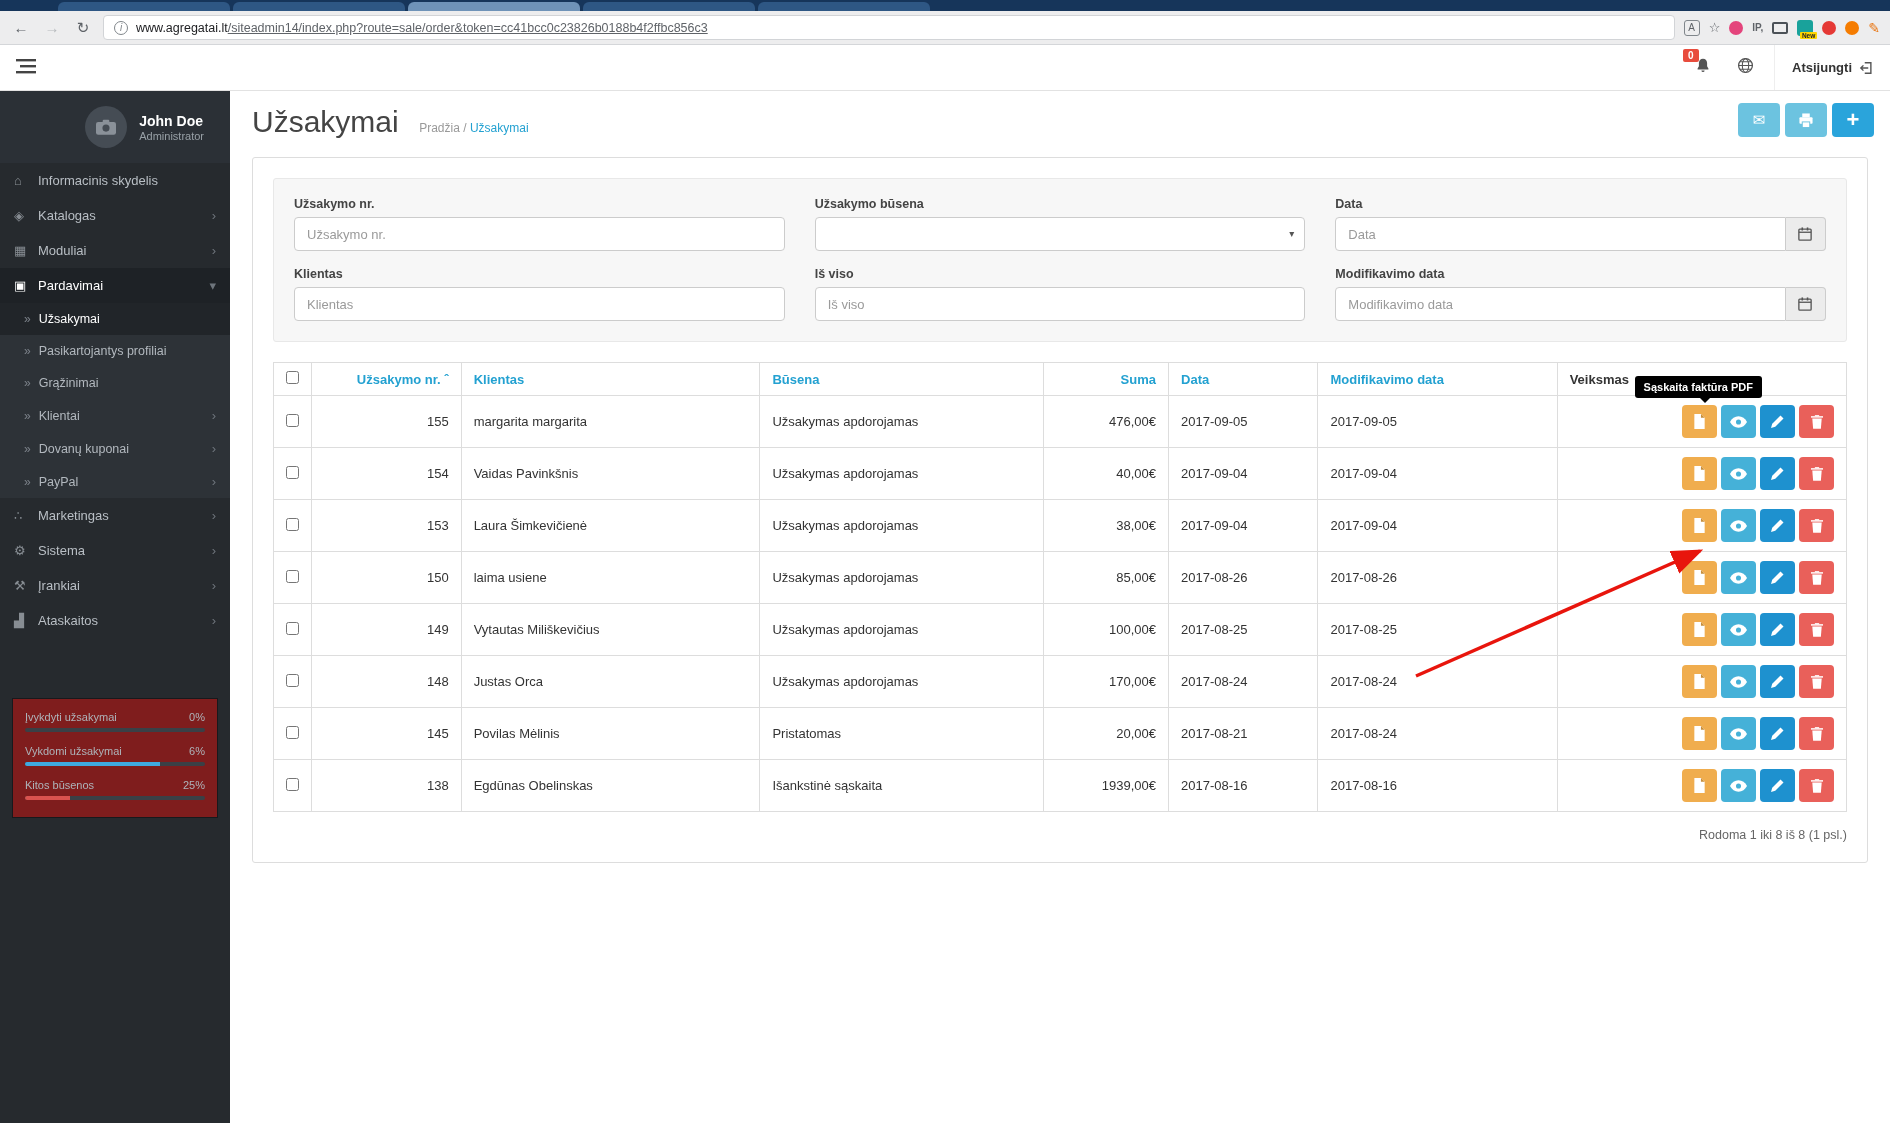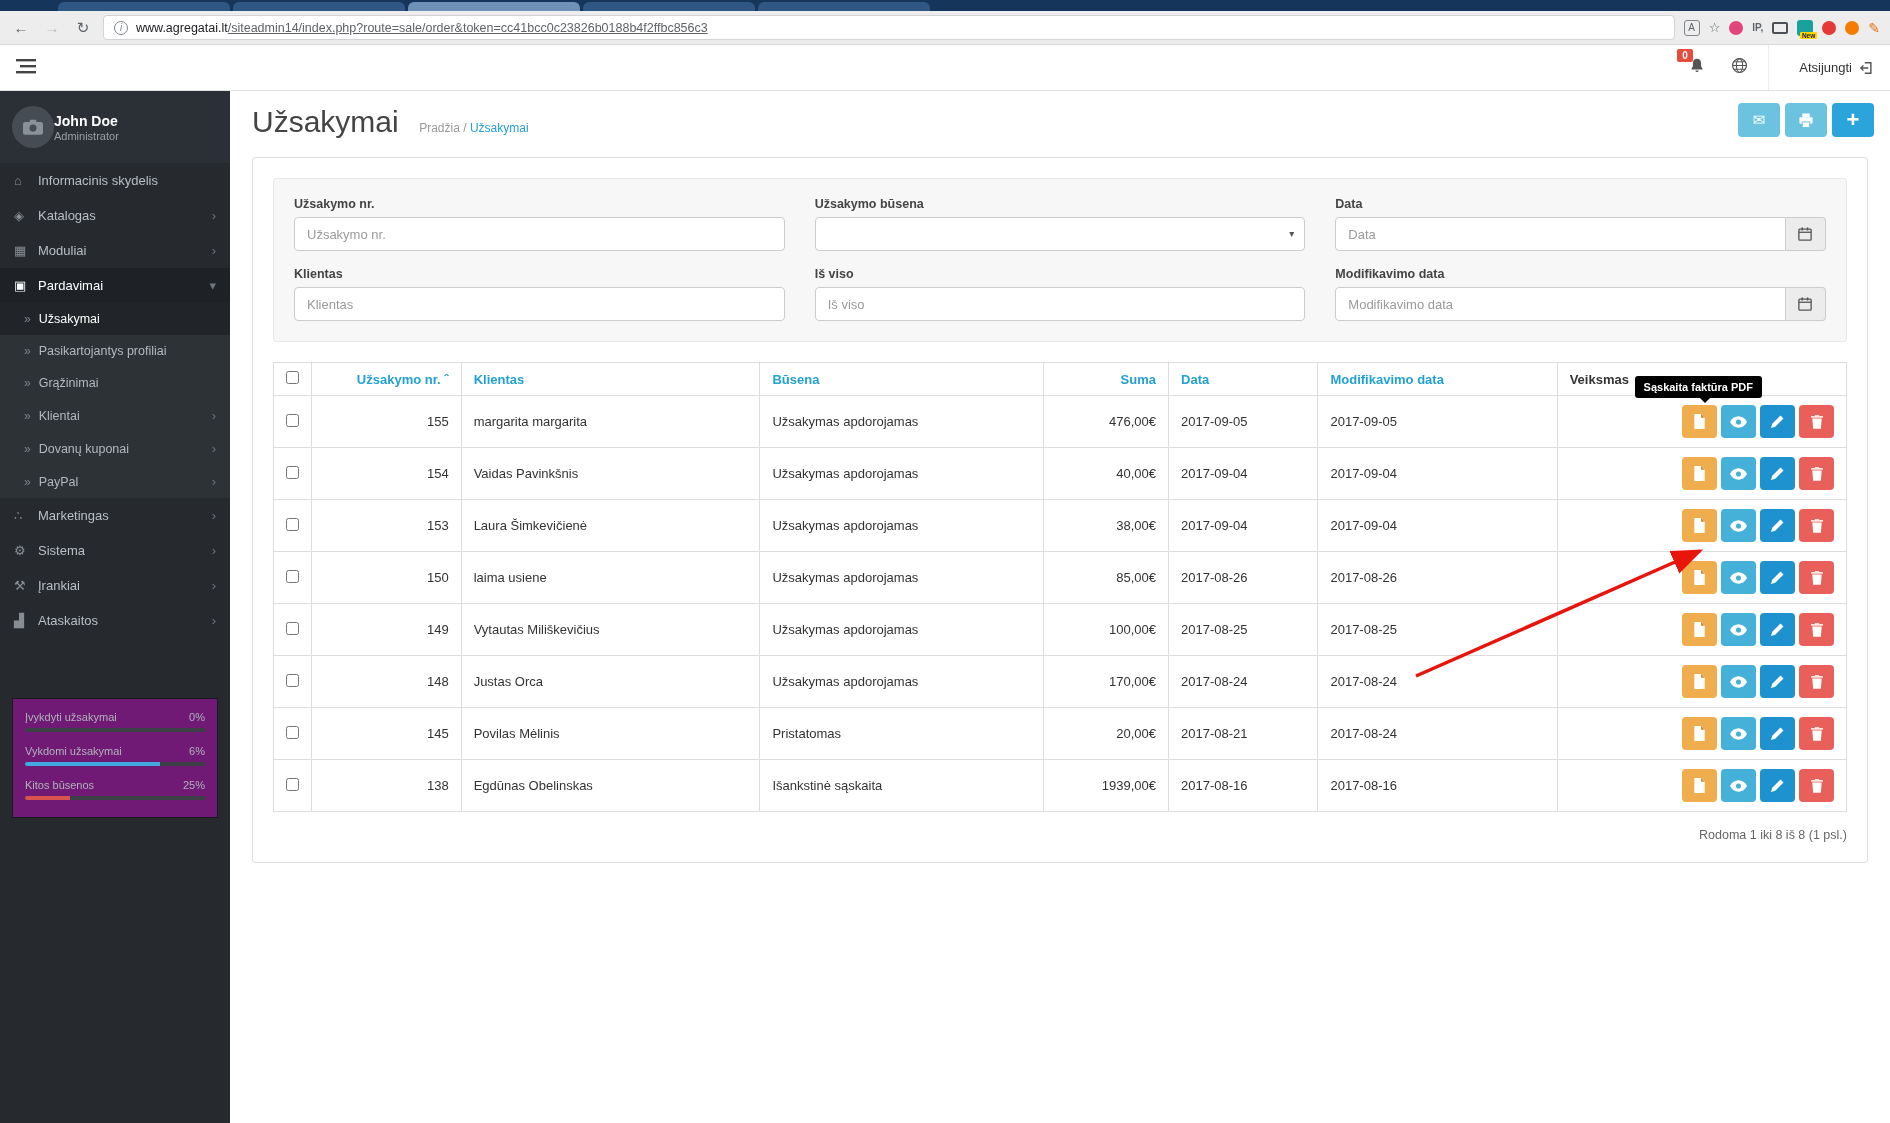--- a/index.html
+++ b/index.html
@@ -28,44 +28,44 @@
   .ext-new { width:16px; height:16px; background:#19a29b; border-radius:3px; position:relative; }
   .ext-new .new-tag { position:absolute; bottom:-3px; right:-4px; background:#ffd600; color:#222; font-size:6.5px; font-weight:bold; padding:0 2px; border-radius:1px; }
   .pencil-ext { color:#e8710a; font-size:14px; }
 
   
   .appbar { height:46px; background:#fff; border-bottom:1px solid #e2e2e2; display:flex; align-items:center; justify-content:space-between; padding:0 16px; }
   .menu-toggle { border:none; background:none; cursor:pointer; }
   .appbar-right { display:flex; align-items:center; gap:20px; height:100%; }
   .bell-wrap { position:relative; padding:4px 6px; }
   .badge-red { position:absolute; top:-4px; left:-6px; background:#e84c3d; color:#fff; font-size:10px; font-weight:bold; padding:1px 5px; border-radius:2px; }
-  .logout { display:flex; align-items:center; gap:7px; font-size:13px; color:#333; border-left:1px solid #eee; padding-left:30px; height:100%; }
+  .logout { display:flex; align-items:center; gap:7px; font-size:13px; color:#333; border-left:1px solid #eee; padding-left:17px; height:100%;font-weight:bold; }
 
   
   .app-body { display:flex; height:1032px; }
   .sidebar { width:230px; background:#262a2e; flex-shrink:0; display:flex; flex-direction:column; }
   .main { flex:1; background:#fff; position:relative; }
 
   
-  .profile { display:flex; align-items:center; gap:0; padding:15px 12px; background:#2b3036; }
+  .profile { display:flex; align-items:center; gap:12px; padding:15px 26px; background:#2b3036;justify-content:flex-end; }
   .avatar { width:42px; height:42px; border-radius:50%; background:#454c54; display:flex; align-items:center; justify-content:center; flex-shrink:0; }
   .profile-name { color:#fff; font-size:14px; font-weight:bold; line-height:1.3; }
   .profile-role { color:#98a0a6; font-size:11px; }
   .nav-item { display:flex; align-items:center; padding:10px 14px; font-size:13px; color:#b9bfc5; cursor:pointer; }
   .nav-item.active { background:#1e2226; color:#fff; }
   .nav-icon { width:24px; font-size:13px; color:#878d93; }
   .nav-item.active .nav-icon { color:#fff; }
   .nav-label { flex:1; }
   .nav-chevron { color:#6e757c; font-size:13px; }
   .submenu { background:#2d3237; }
   .sub-item { display:flex; align-items:center; padding:9px 14px 9px 24px; font-size:12.5px; color:#b2b8be; cursor:pointer; }
   .sub-item.active { background:#212529; color:#fff; }
   .sub-bullet { margin-right:8px; color:#7c828a; font-size:12px; }
   .sub-label { flex:1; }
-  .sidebar-stats { margin:60px 12px 0; background:#701a75; border:1px solid #17191c; padding:12px 12px 4px; }
+  .sidebar-stats { margin:60px 12px 0; background:#7f1d1d; border:1px solid #17191c; padding:12px 12px 4px; }
   .stat { margin-bottom:13px; }
   .stat-row { display:flex; justify-content:space-between; font-size:11px; color:#aeb4ba; margin-bottom:5px; }
   .stat-track { height:4px; background:#3a4046; border-radius:2px; overflow:hidden; }
   .stat-fill { height:100%; }
 
   
   .page-header { padding:14px 22px 10px; position:relative; }
   .page-title { font-size:30px; font-weight:400; color:#444; display:inline; }
   .breadcrumb { display:inline-block; margin-left:16px; font-size:12px; color:#999; }
   .breadcrumb .crumb-current { color:#23a1d1; }

